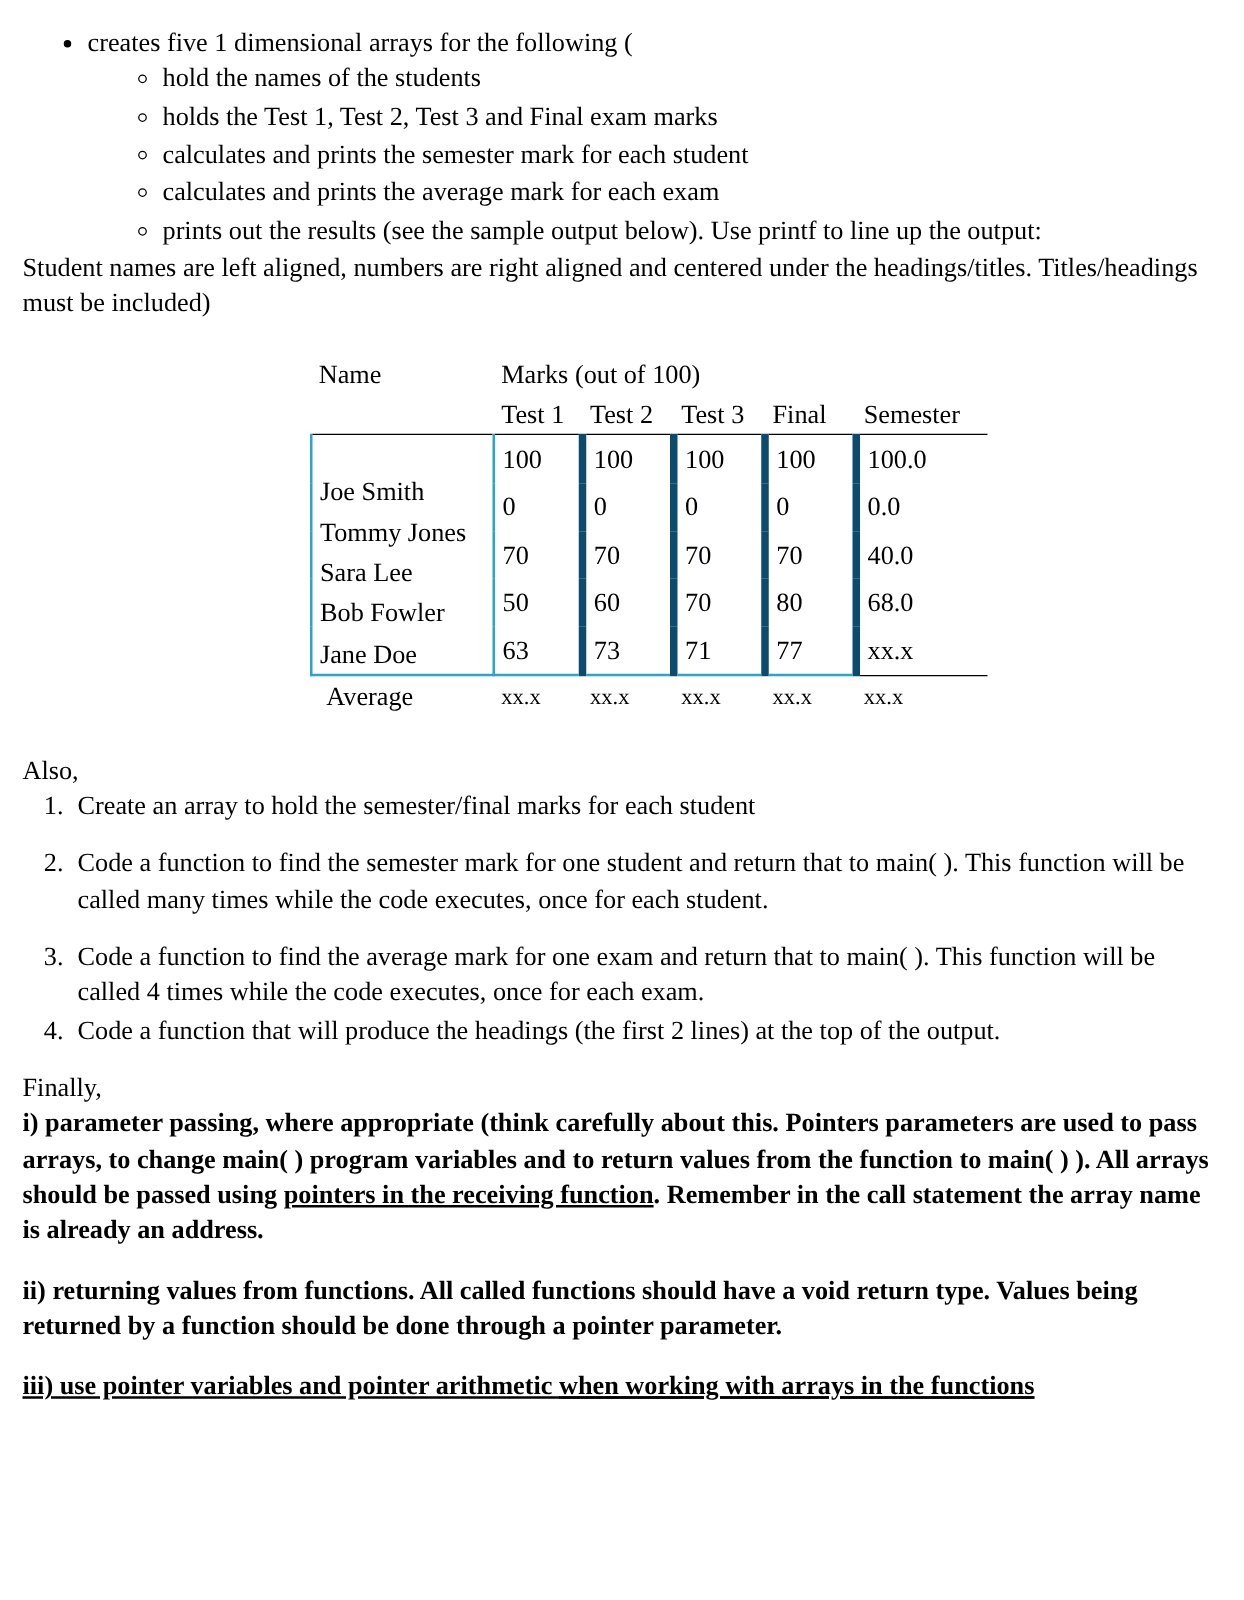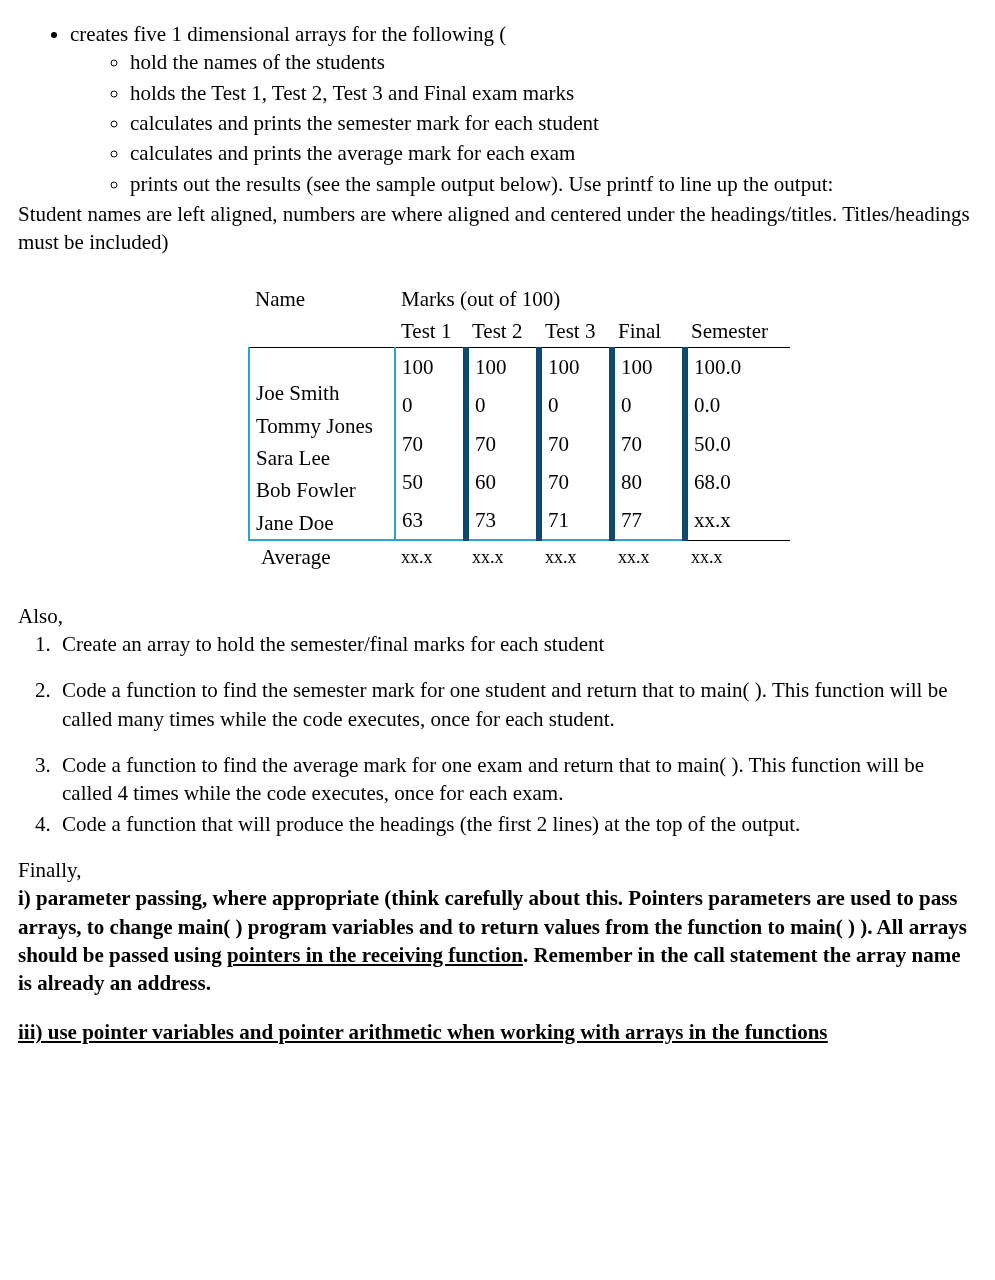--- a/index.html
+++ b/index.html
@@ -63,21 +63,21 @@
       <li>holds the Test 1, Test 2, Test 3 and Final exam marks</li>
       <li>
         <span>calculates and prints the semester mark for each student</span>
       </li>
       <li>calculates and prints the average mark for each exam</li>
       <li>prints out the results (see the sample output below).  Use printf to line up the output:</li>
     </ul>
   </li>
 </ul>
 
-<p class="para">Student names are left aligned, numbers are where aligned and centered under the headings/titles. Titles/headings must be included)</p>
+<p class="para">Student names are left aligned, numbers are right aligned and centered under the headings/titles. Titles/headings must be included)</p>
 
 <div class="tbl-wrap">
 <table class="marks">
   <tbody>
         <tr>
     <th class="hdr-name col-name">Name</th>
     <th class="hdr-marks" colspan="4">Marks (out of 100)</th>
     <th></th>
   </tr>
   <tr>
@@ -107,21 +107,21 @@
     <td class="col-num num-box">0</td>
     <td class="col-num num-box">0</td>
     <td class="col-num num-box">0</td>
     <td class="col-sem">0.0</td>
   </tr>
   <tr>
     <td class="col-num num-box">70</td>
     <td class="col-num num-box">70</td>
     <td class="col-num num-box">70</td>
     <td class="col-num num-box">70</td>
-    <td class="col-sem">50.0</td>
+    <td class="col-sem">40.0</td>
   </tr>
   <tr>
     <td class="col-num num-box">50</td>
     <td class="col-num num-box">60</td>
     <td class="col-num num-box">70</td>
     <td class="col-num num-box">80</td>
     <td class="col-sem">68.0</td>
   </tr>
   <tr>
     <td class="col-num num-box num-box-bot">63</td>
@@ -146,14 +146,15 @@
 <ol class="numlist">
   <li>Create an array to hold the semester/final marks for each student</li>
   <li>Code a function to find the semester mark for one student and return that to main( ).  This function will be called many times while the code executes, once for each student.</li>
   <li class="tight">Code a function to find the average mark for one exam and return that to main( ).  This function will be called 4 times while the code executes, once for each exam.</li>
   <li>Code a function that will produce the headings (the first 2 lines) at the top of the output.</li>
 </ol>
 
 <div class="bold">Finally,</div>
 <div class="finally-block">
   <p><span>i)  parameter passing, where appropriate (think carefully about this.  Pointers parameters are used to pass arrays, to change main( ) program variables and to return values from the function to main( ) ). All arrays should be passed using </span><span class="u">pointers in the receiving function</span><span>.  Remember in the call statement the array name is already an address.</span></p>
+  <p>ii) returning values from functions.  All called functions should have a void return type.  Values being returned by a function should be done through a pointer parameter.</p>
   <p style="margin-bottom:0;text-decoration:underline;"><span>iii) use pointer variables and pointer arithmetic </span><span class="u">when working with arrays in the functions</span></p>
 </div>
 
 </body></html>

